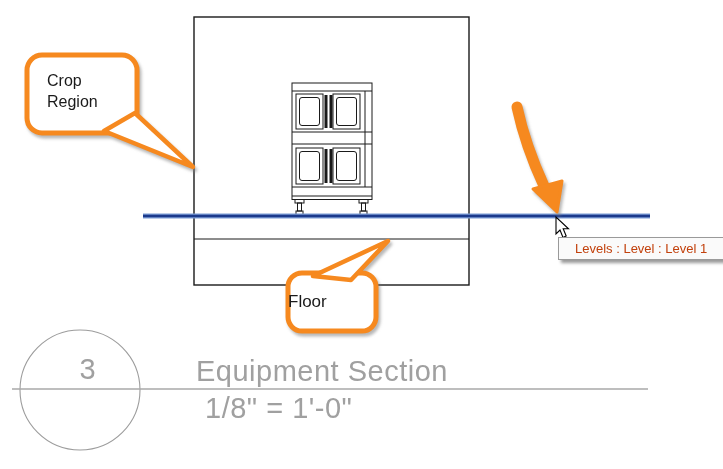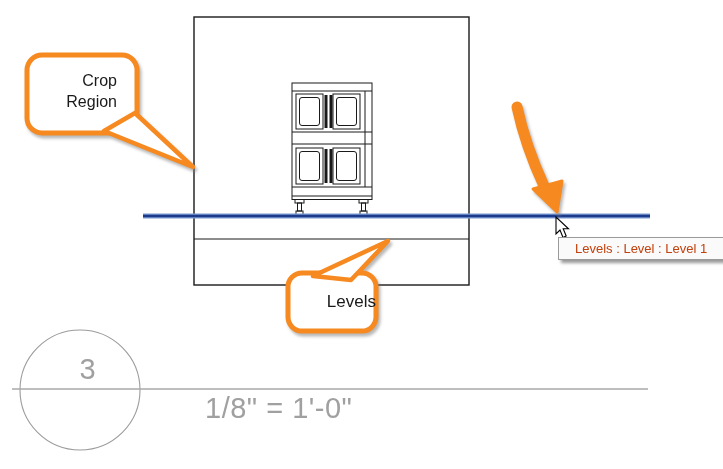--- a/index.html
+++ b/index.html
@@ -23,21 +23,21 @@
   .bubble{fill:#ffffff;stroke:var(--annotation-orange);stroke-width:5;}
   .tail{fill:#ffffff;stroke:var(--annotation-orange);stroke-width:4.5;stroke-linejoin:round;}
   .shadow{filter:drop-shadow(2.5px 3px 1.5px rgba(125,125,125,0.55));}
   .arrow-shaft{stroke:var(--annotation-orange);stroke-width:11;stroke-linecap:round;fill:none;}
   .arrow-head{fill:var(--annotation-orange);stroke:var(--annotation-orange);stroke-width:3;stroke-linejoin:round;}
   .halo{stroke:var(--level-line-halo);stroke-width:5;}
   .core{stroke:var(--level-line-core);stroke-width:2.4;}
   .gray-circ{stroke:#9C9C9C;stroke-width:1.1;fill:none;}
   .gray-ln{stroke:#A8A8A8;stroke-width:1.3;}
   .cursor{fill:#ffffff;stroke:#000000;stroke-width:1.1;stroke-linejoin:miter;}
-  .label{position:absolute;color:#1a1a1a;text-align:right;}
+  .label{position:absolute;color:#1a1a1a;text-align:left;}
   .callout-label{font-size:16px;line-height:21px;}
   .tooltip{
     position:absolute;left:558px;top:237px;width:150px;height:21px;
     background:var(--tooltip-bg);border:1px solid var(--tooltip-border);
     box-shadow:3px 3px 3px rgba(0,0,0,0.40);
     font-size:13px;line-height:21px;color:#c2410c;padding-left:16px;white-space:nowrap;
   }
   .gray-text{position:absolute;color:var(--title-gray);}
 </style>
 </head>
@@ -108,22 +108,23 @@
 
     <g class="shadow">
       <path d="M517,107 C522,130 532,160 544,186" class="arrow-shaft"></path>
       <polygon points="533,189 562,181 557,212" class="arrow-head"></polygon>
     </g>
 
     <path class="cursor" d="M556,217 L556,234 L560,230 L563,237.5 L566.2,236 L563.2,228.8 L568.5,228.8 Z"></path>
   </svg>
 
   <div class="label callout-label" style="left:47px;top:70px;width:70px;">Crop Region</div>
-  <div class="label callout-label" style="left:288px;top:291px;width:88px;font-size:17px;">Levels</div>
+  <div class="label callout-label" style="left:288px;top:291px;width:88px;font-size:17px;">Floor</div>
 
   <div class="tooltip">
     <span>Levels : Level : Level 1</span>
   </div>
 
   <div class="gray-text" style="left:60px;top:353px;width:55px;text-align:center;font-size:29px;">3</div>
+  <div class="gray-text" style="left:196px;top:355px;font-size:29px;letter-spacing:0.5px;">Equipment Section</div>
   <div class="gray-text" style="left:205px;top:392px;font-size:29px;letter-spacing:0.5px;">1/8" = 1'-0"</div>
 
 </div>
 
 </body></html>

